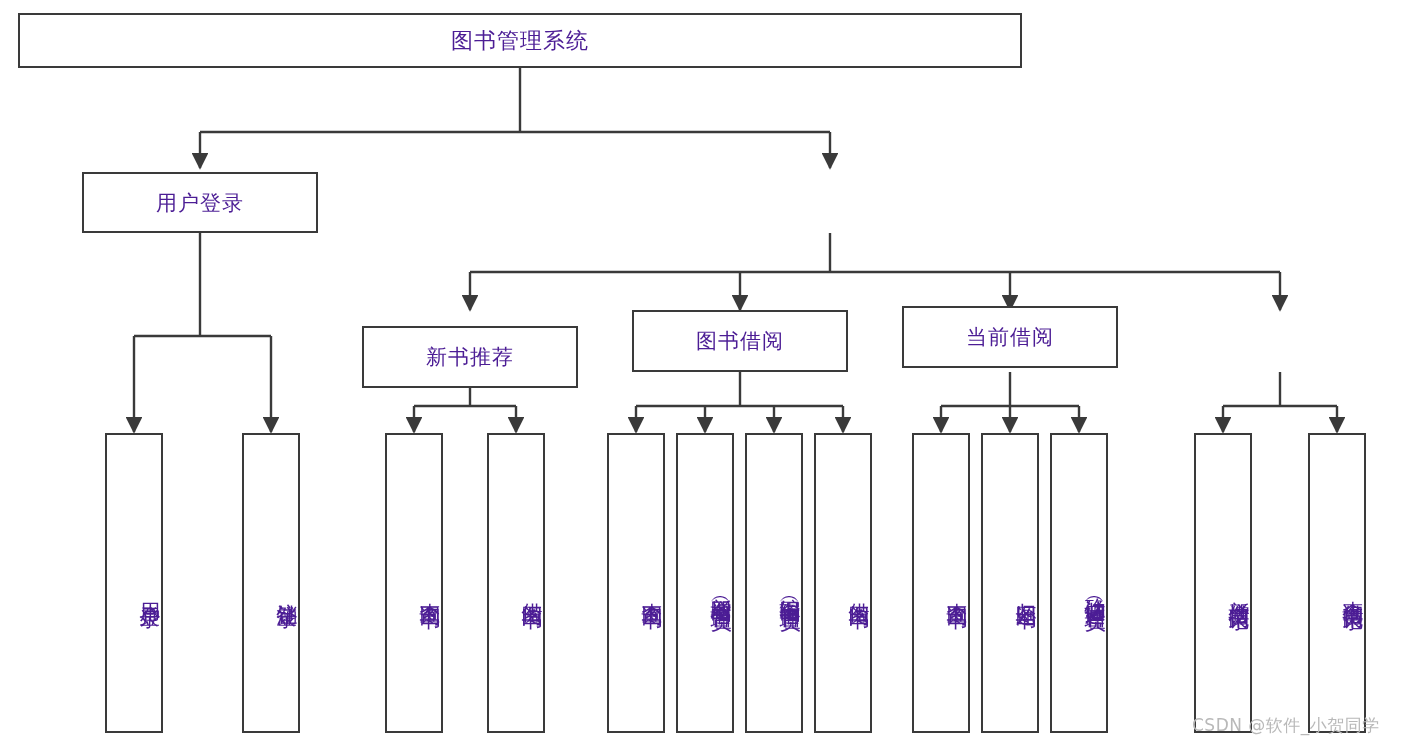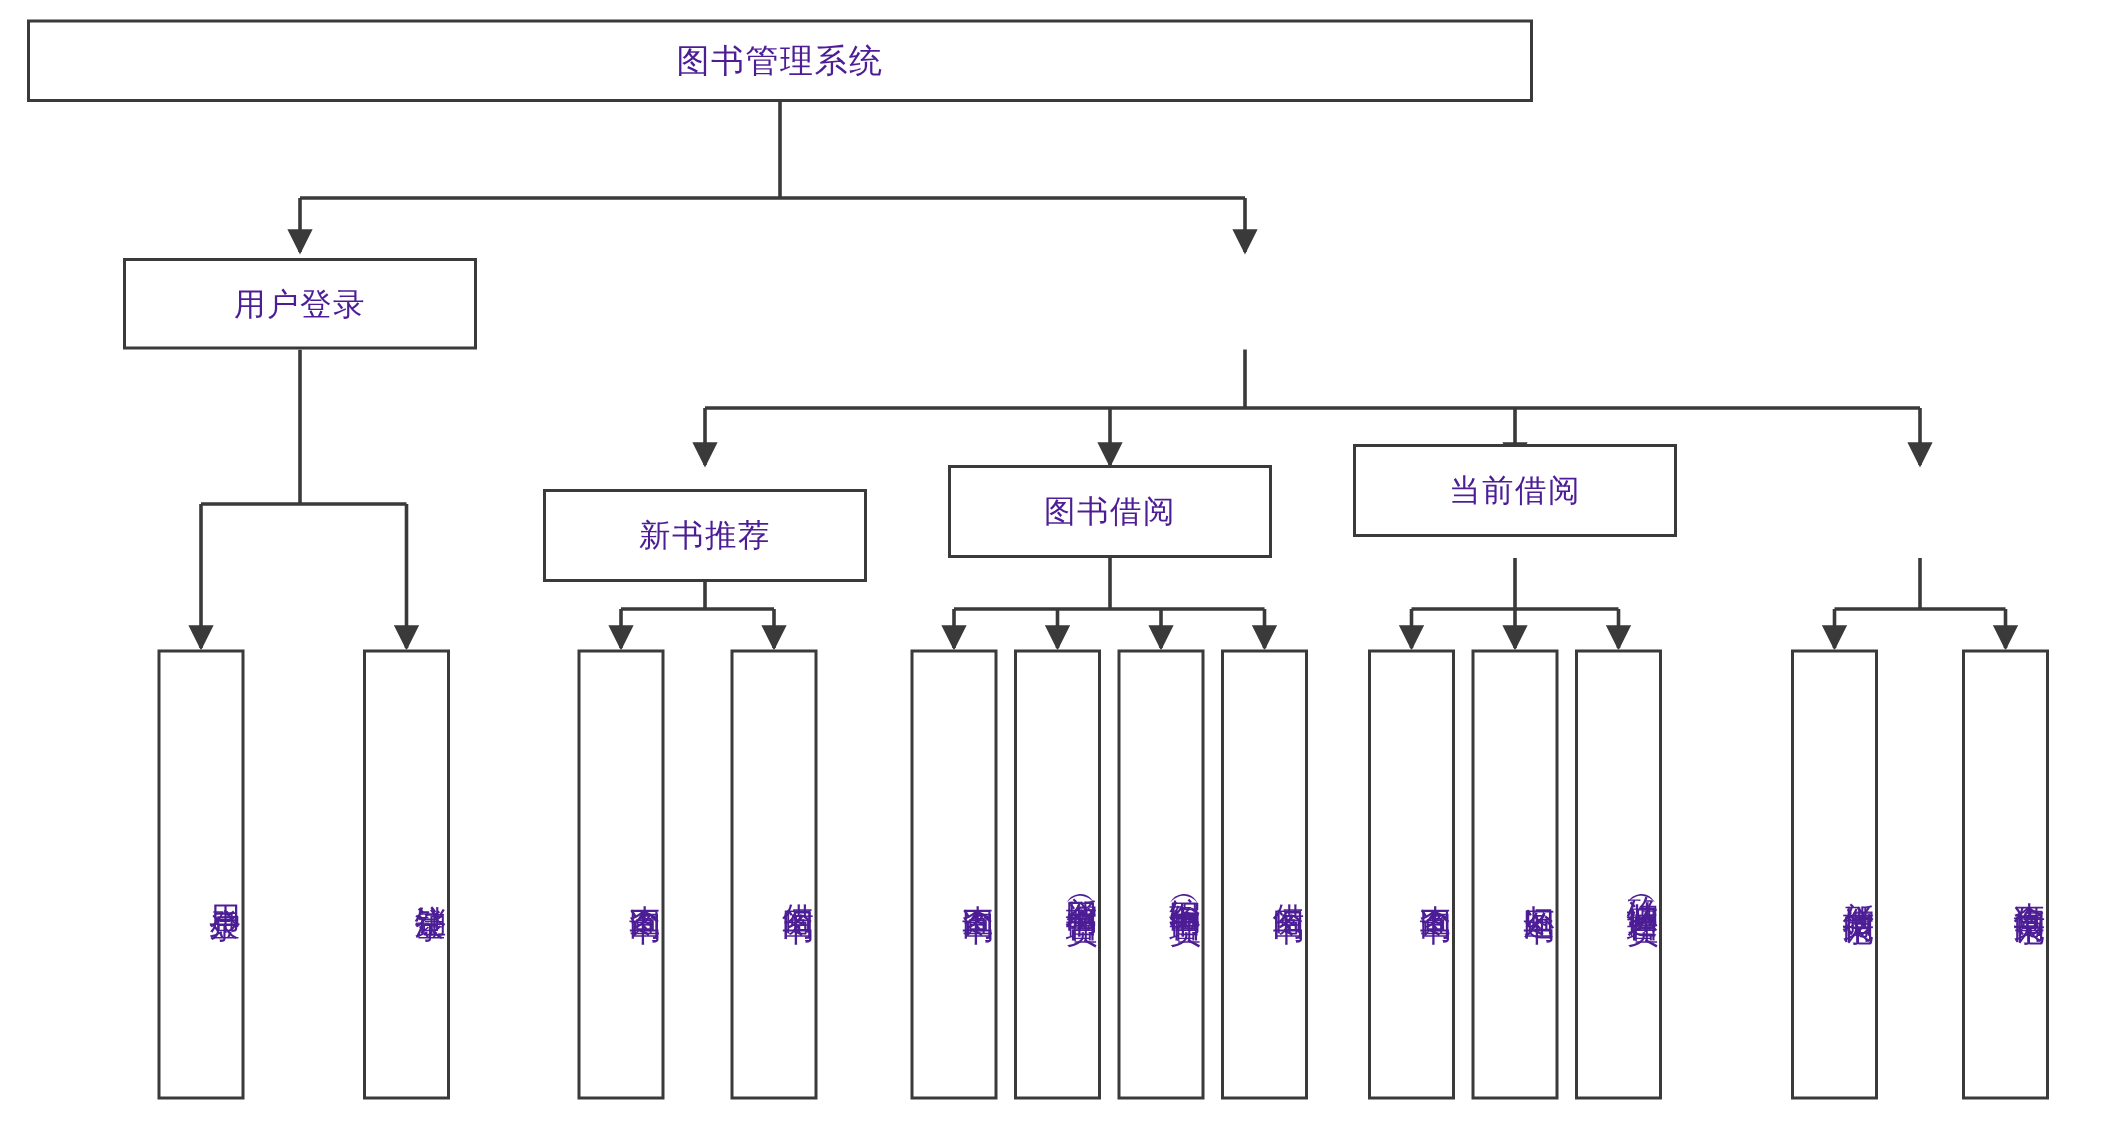--- a/index.html
+++ b/index.html
@@ -116,21 +116,21 @@
   <div class="node horiz" style="left:82px; top:172px; width:236px; height:61px;">
     <span>用户登录</span>
   </div>
 
   <div class="node horiz" style="left:362px; top:310px; width:216px; height:62px;margin-top:16px;">
     <span>新书推荐</span>
   </div>
   <div class="node horiz" style="left:632px; top:310px; width:216px; height:62px;">
     <span>图书借阅</span>
   </div>
-  <div class="node horiz" style="left:902px; top:296px; width:216px; height:62px;">
+  <div class="node horiz" style="left:902px; top:306px; width:216px; height:62px;">
     <span>当前借阅</span>
   </div>
 
   <div class="node vert" style="left:105px; top:433px; width:58px; height:300px;">
     <span>用户登录</span>
   </div>
   <div class="node vert" style="left:242px; top:433px; width:58px; height:300px;">
     <span>注销登录</span>
   </div>
 
@@ -164,14 +164,15 @@
     <span>确认归还（管理员）</span>
   </div>
 
   <div class="node vert" style="left:1194px; top:433px; width:58px; height:300px;">
     <span>新增借阅记录</span>
   </div>
   <div class="node vert" style="left:1308px; top:433px; width:58px; height:300px;">
     <span>查询借阅记录</span>
   </div>
 
+  <div class="watermark" style="left:1192px; top:714px;">CSDN @软件_小贺同学</div>
 
 </div>
 
 </body></html>

